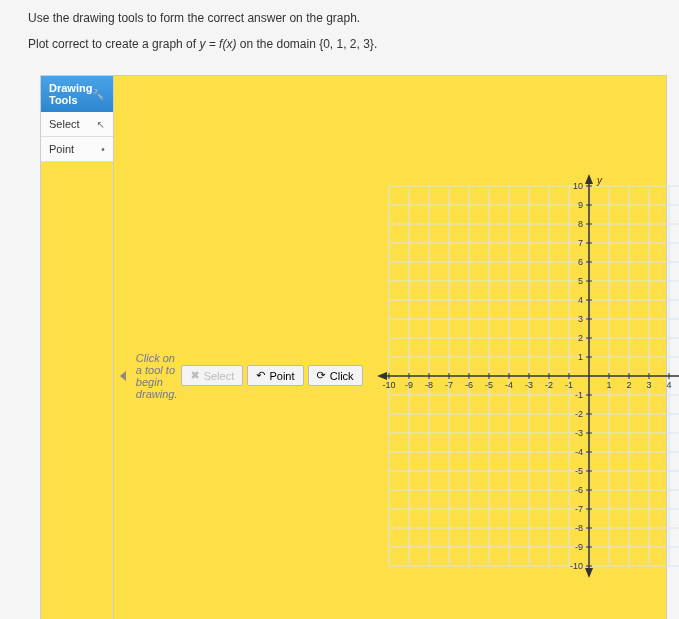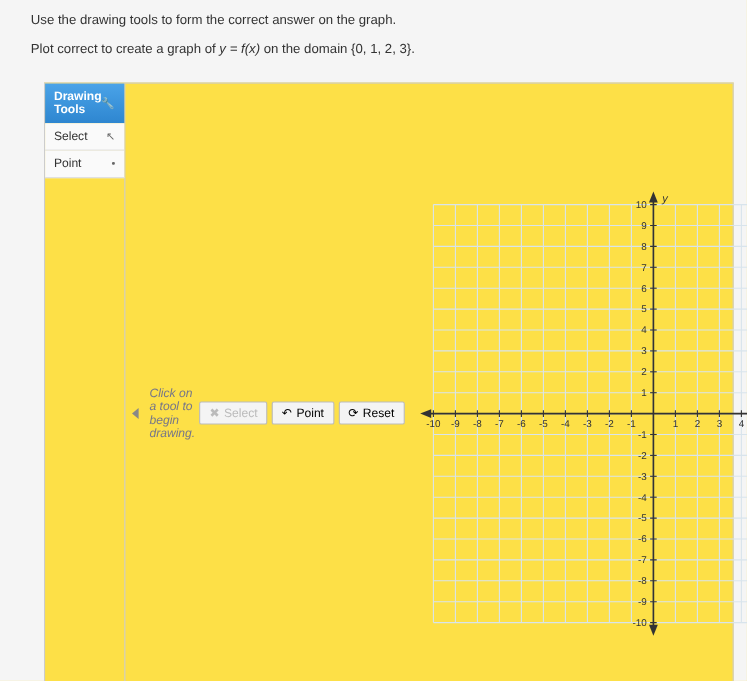--- a/index.html
+++ b/index.html
@@ -136,21 +136,21 @@
       <button class="btn disabled">
         <span>✖</span>
         <span>Select</span>
       </button>
       <button class="btn">
         <span>↶</span>
         <span>Point</span>
       </button>
       <button class="btn">
         <span>⟳</span>
-        <span>Reset</span>
+        <span>Click</span>
       </button>
     </div>
 
     <div class="graph-wrap">
       <svg class="graph" width="440" height="420" viewBox="0 0 440 420">
           <g class="grid">
             <line x1="20" y1="400" x2="20" y2="20"></line>
             <line x1="40" y1="400" x2="40" y2="20"></line>
             <line x1="60" y1="400" x2="60" y2="20"></line>
             <line x1="80" y1="400" x2="80" y2="20"></line>

